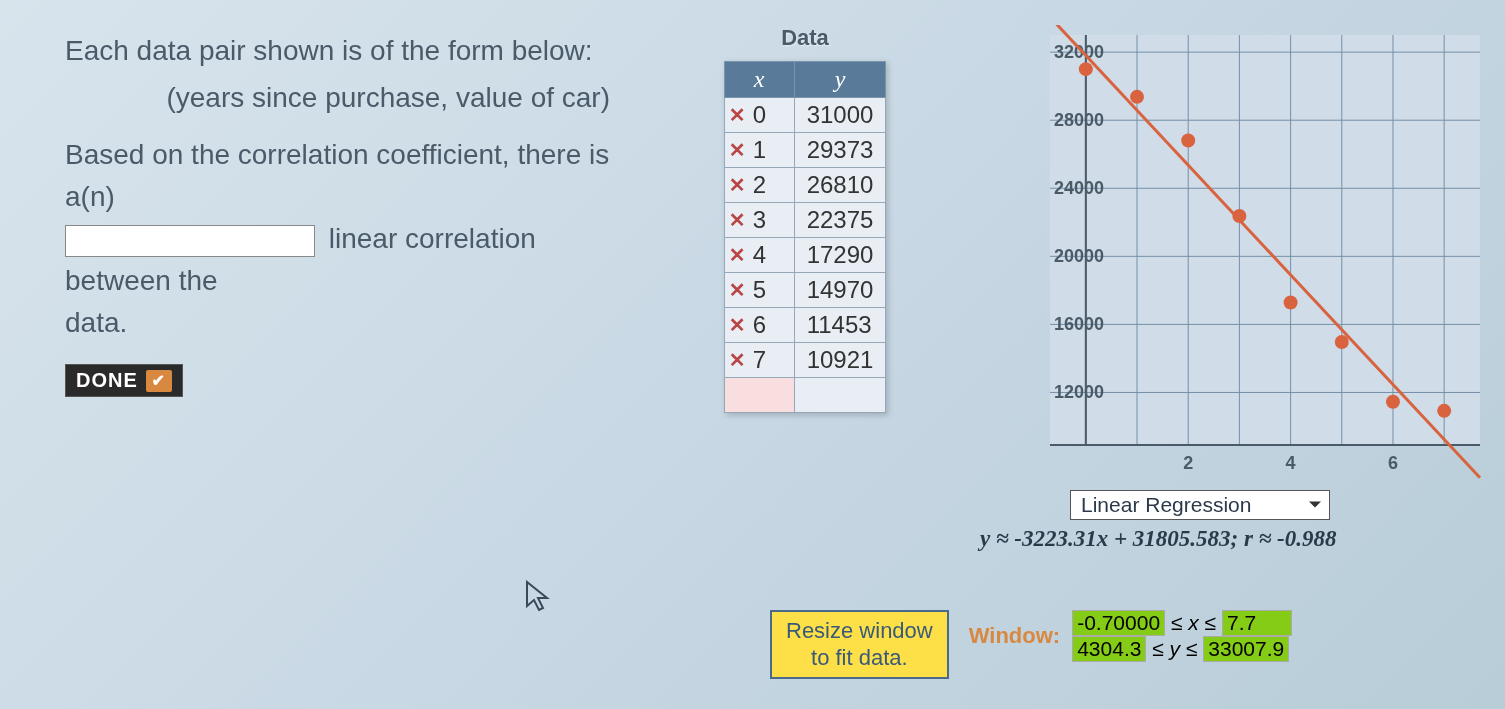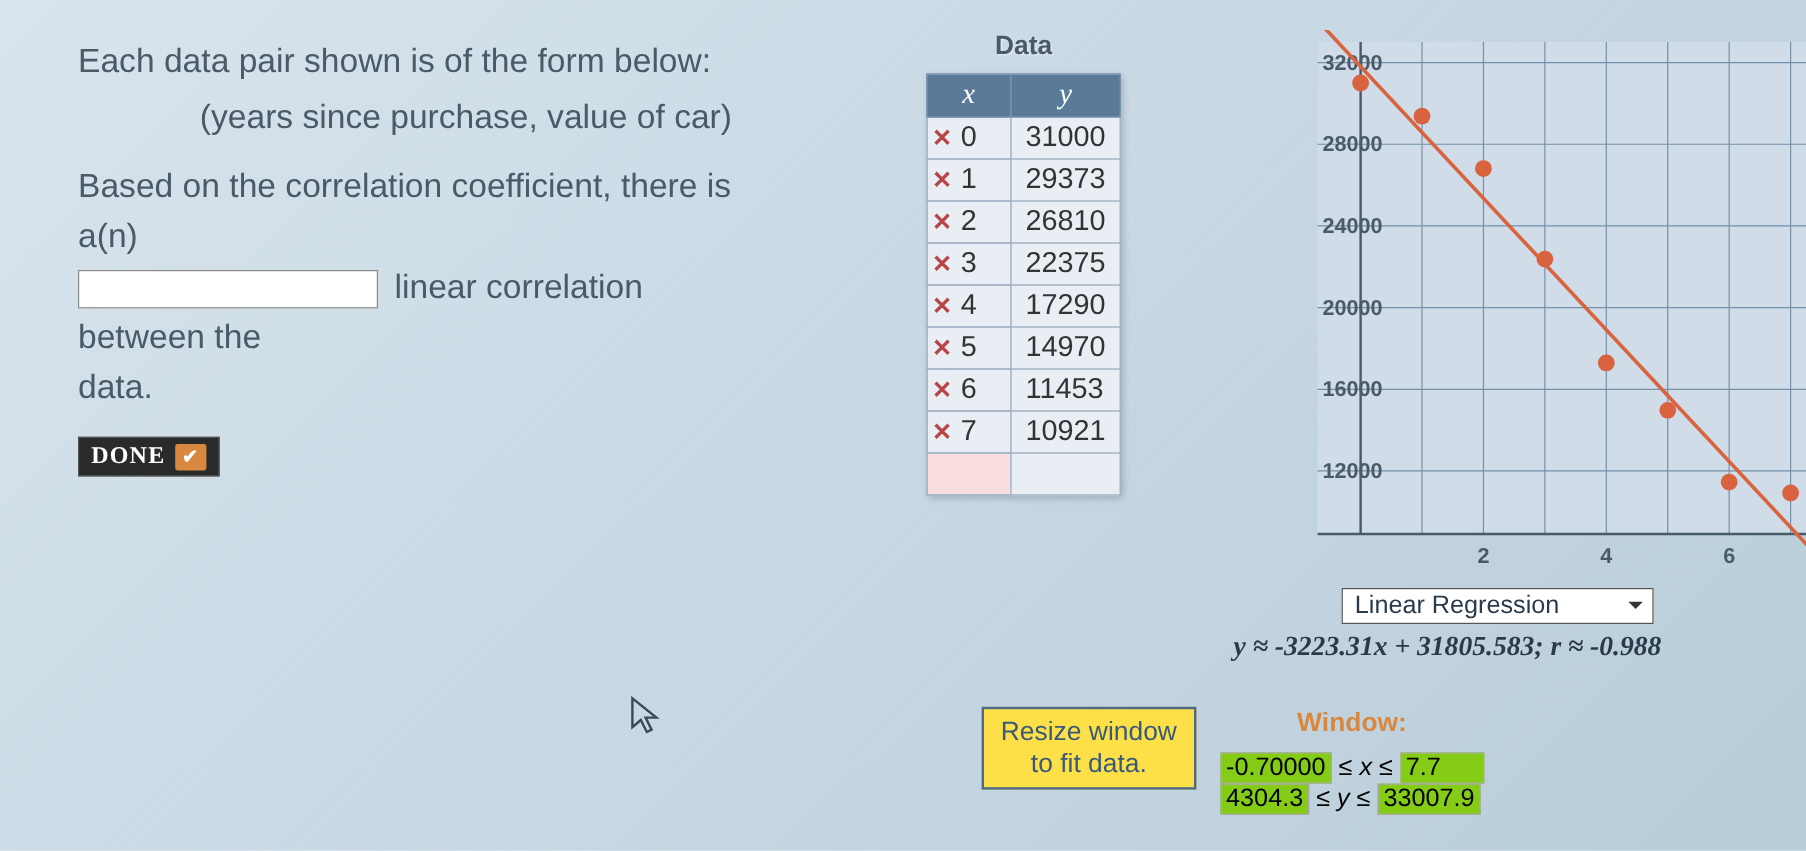--- a/index.html
+++ b/index.html
@@ -4,21 +4,21 @@
 <style>
   * { box-sizing: border-box; margin: 0; padding: 0; }
   body {
     font-family: Arial, sans-serif;
     background: linear-gradient(135deg, #d8e4ec 0%, #c8d8e4 50%, #b8cdd8 100%);
     width: 1505px;
     height: 709px;
     overflow: hidden;
     position: relative;
   }
-  .container { display: flex; height: 100%; gap: 48px; }
+  .container { display: flex; height: 100%; }
   .left-panel {
     flex: 0 0 640px;
     padding: 30px 30px 30px 65px;
     color: #4a5a68;
   }
   .prompt-line {
     font-size: 28px;
     line-height: 1.5;
     margin-bottom: 10px;
   }
@@ -41,21 +41,20 @@
     align-items: center;
     background: #2a2a2a;
     color: #fff;
     font-weight: bold;
     font-size: 20px;
     padding: 4px 10px;
     margin-top: 10px;
     border: 1px solid #555;
     letter-spacing: 1px;
     cursor: pointer;
-    font-family: Liberation Serif, serif;
   }
   .done-check {
     background: #d9883f;
     color: #fff;
     width: 26px;
     height: 22px;
     margin-left: 8px;
     display: inline-flex;
     align-items: center;
     justify-content: center;
@@ -158,21 +157,21 @@
   }
   .reg-select::after {
     content: '';
     position: absolute;
     right: 8px; top: 50%;
     transform: translateY(-30%);
     border: 6px solid transparent;
     border-top-color: #333;
   }
   .equation { font-weight: bold; font-style: italic; margin-bottom: 8px; font-family: 'Times New Roman', serif; font-size: 23px;}
-  .window-row { display: flex; align-items: center; gap: 12px; flex-direction: column; }
+  .window-row { display: flex; align-items: center; gap: 12px; }
   .window-label { color: #d9883f; font-weight: bold; font-size: 22px; }
   .window-vals { font-size: 21px; }
   .window-input {
     display: inline-block;
     background: #84cc16;
     border: 1px solid #aaa;
     padding: 0 4px;
     min-width: 70px;
     text-align: left;
   }

